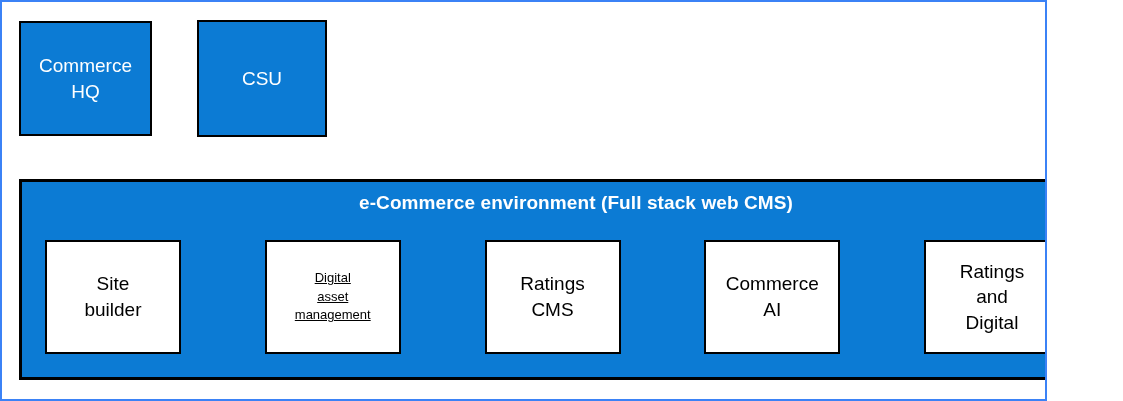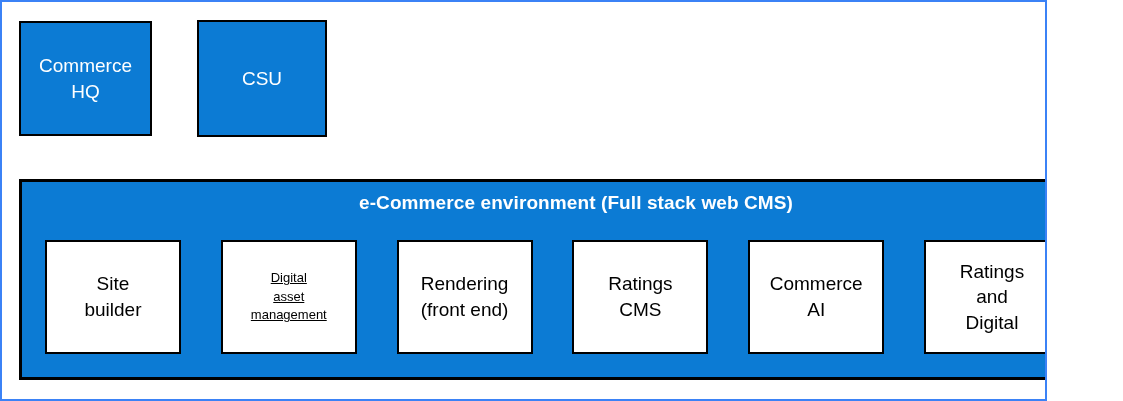--- a/index.html
+++ b/index.html
@@ -102,24 +102,20 @@
       <div class="white-box">
         <span>Site
 builder</span>
       </div>
       <div class="white-box small-text">
         <span>Digital
 asset
 management</span>
       </div>
       <div class="white-box">
-        <span>Rendering
-(front end)</span>
-      </div>
-      <div class="white-box">
         <span>Ratings
 CMS</span>
       </div>
       <div class="white-box">
         <span>Commerce
 AI</span>
       </div>
       <div class="white-box">
         <span>Ratings
 and

